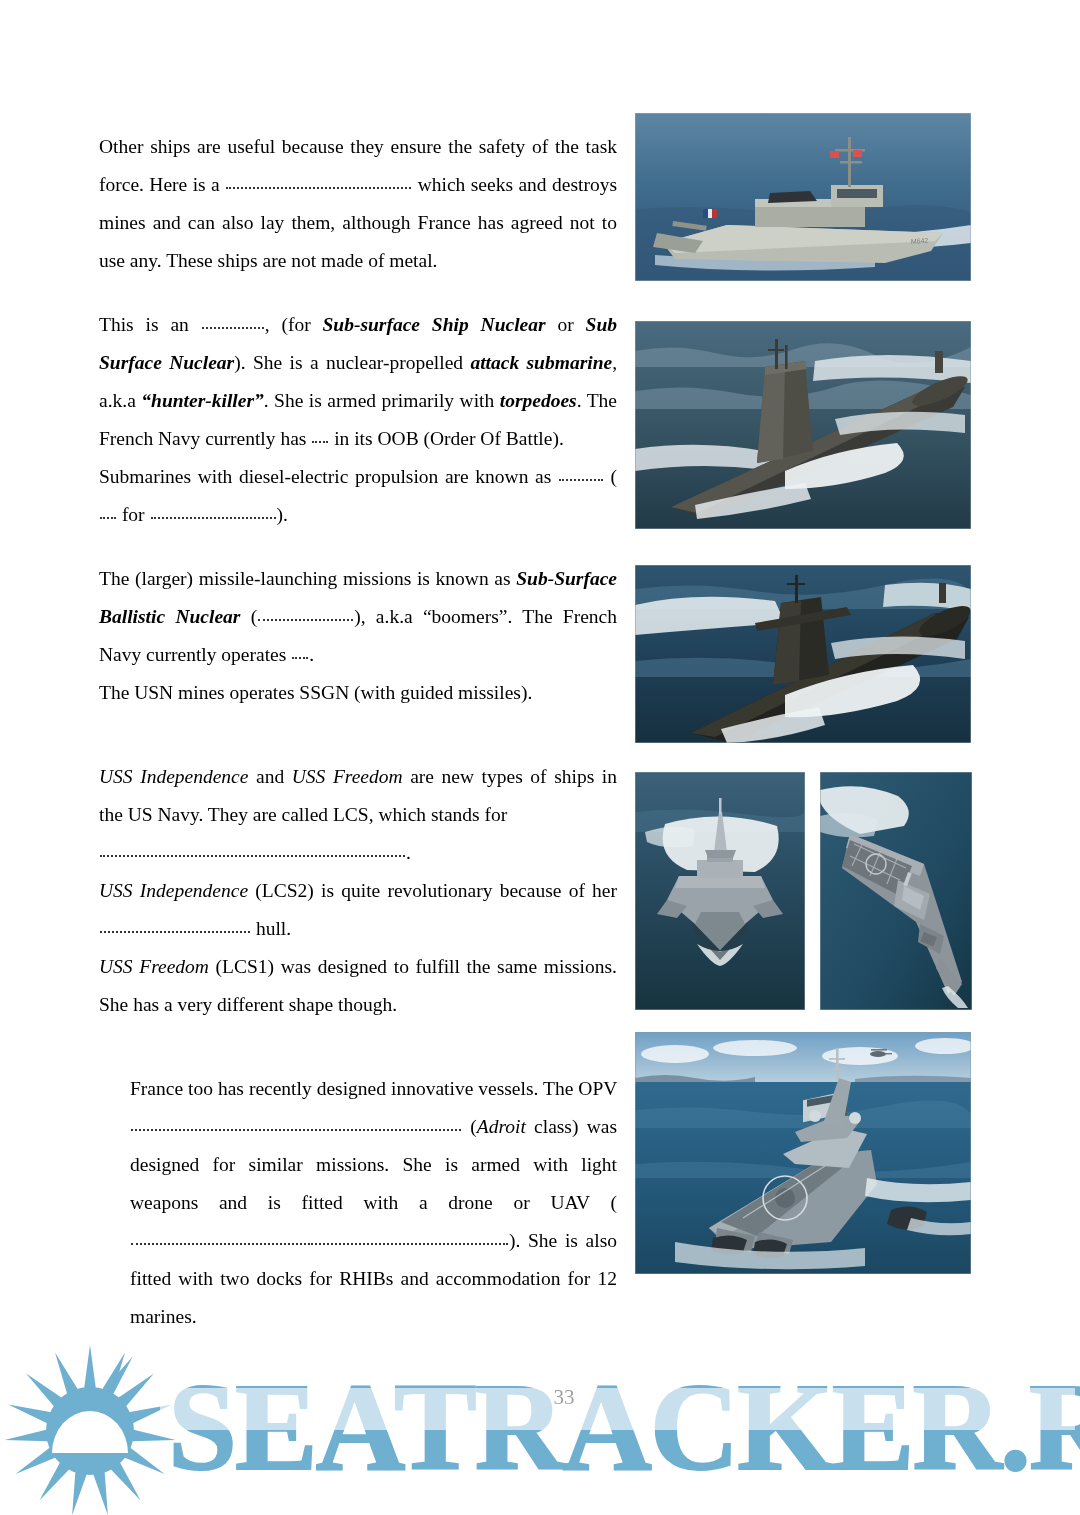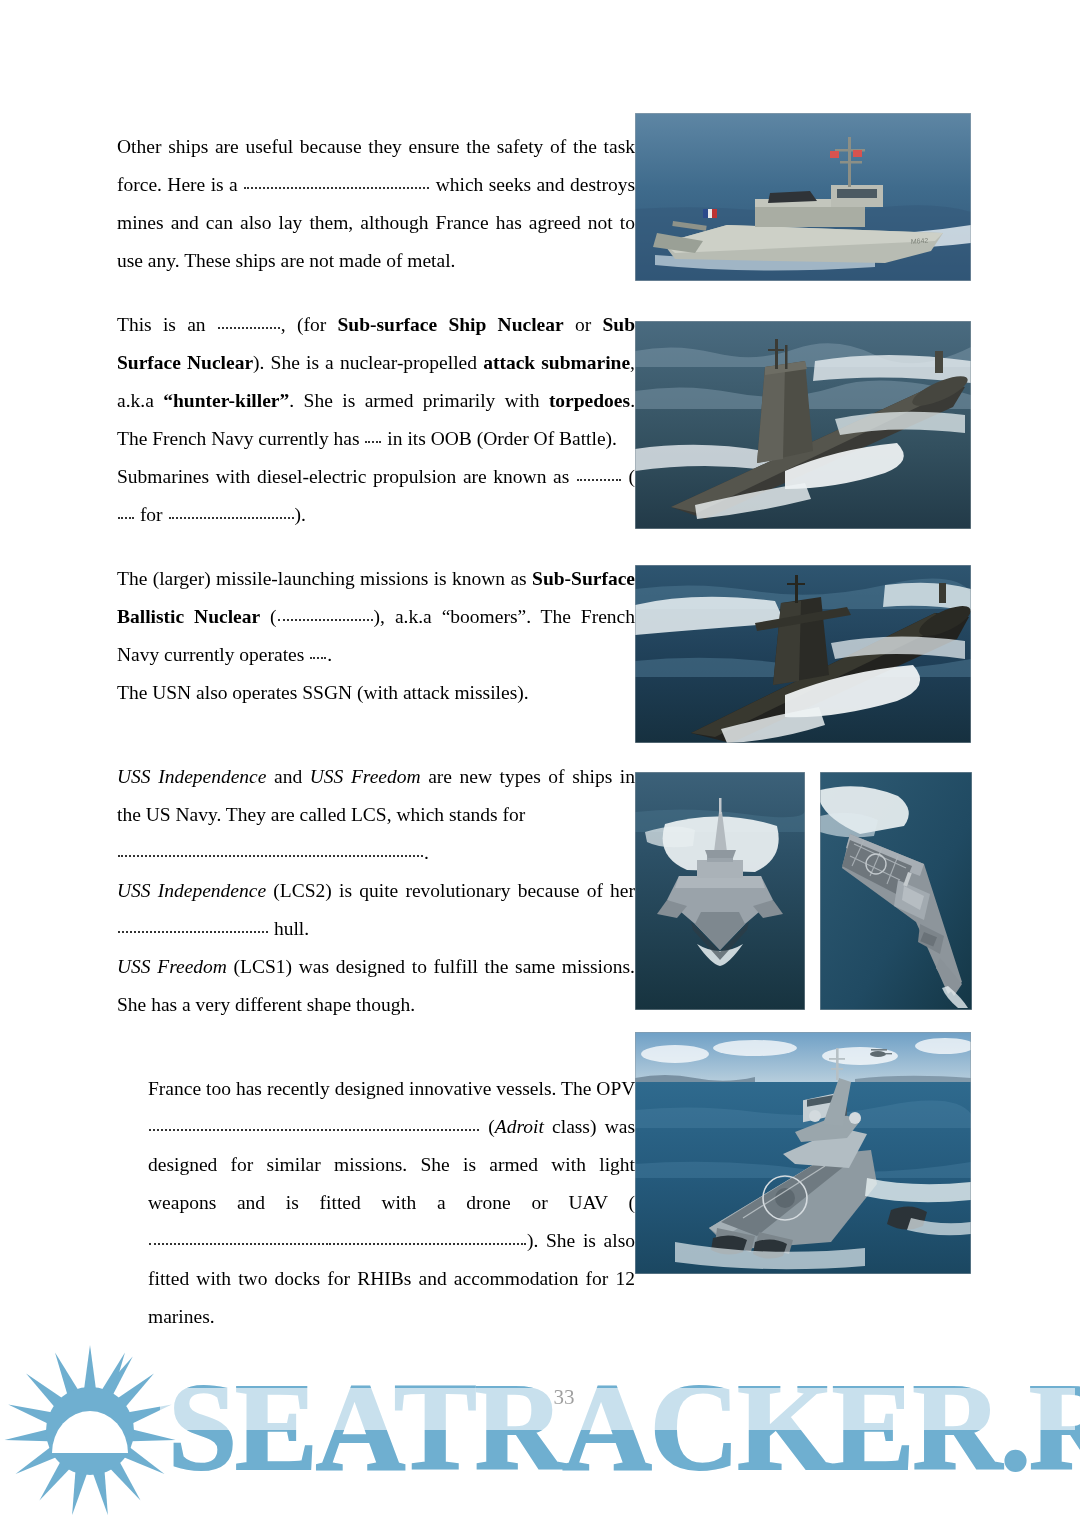--- a/index.html
+++ b/index.html
@@ -18,35 +18,35 @@
   }
 
   
   .page {
     position: absolute;
     inset: 0;
   }
 
   .text-column {
     position: absolute;
-    left: 117px;
+    left: 99px;
     top: 128px;
     width: 518px;
   }
 
   .para {
     font-size: 19.5px;
     line-height: 38px;
     text-align: justify;
     text-justify: inter-word;
     margin: 0 0 26px 0;
   }
   .para:last-child { margin-bottom: 0; margin-left: 31px; }
 
-  .para b, .para strong { font-weight: bold; }
+  .para b, .para strong { font-weight: bold; font-style: italic; }
   .para i, .para em { }
 
   
   .blank {
     display: inline-block;
     border-bottom: 2px dotted #333333;
     vertical-align: 2px;
     height: 11px;
     margin: 0 1px;
   }
@@ -97,21 +97,21 @@
 <body>
 
 <div class="page">
 
   <div class="text-column">
 
     <p class="para"><span>Other ships are useful because they ensure the safety of the task force. Here is a </span><span class="blank b-xxl"></span><span> which seeks and destroys mines and can also lay them, although France has agreed not to use any.  These ships are not made of metal.</span></p>
 
     <p class="para"><span>This is an </span><span class="blank b-sm"></span><span>, (for </span><b>Sub-surface Ship Nuclear</b><span> or </span><b>Sub Surface Nuclear</b><span>). She is a nuclear-propelled </span><b>attack submarine</b><span>, a.k.a </span><b>“hunter-killer”</b><span>. She is armed primarily with </span><b>torpedoes</b><span>. The French Navy currently has </span><span class="blank b-xxs"></span><span> in its OOB (Order Of Battle).</span><br><span>Submarines with diesel-electric propulsion are known as </span><span class="blank b-xs"></span><span> (</span><span class="blank b-xxs"></span><span> for </span><span class="blank b-lg"></span><span>).</span></p>
 
-    <p class="para"><span>The (larger) missile-launching missions is known as </span><b>Sub-Surface Ballistic Nuclear</b><span> (</span><span class="blank b-md"></span><span>), a.k.a “boomers”. The French Navy currently operates </span><span class="blank b-xxs"></span><span>.</span><br><span>The USN also operates SSGN (with attack missiles).</span></p>
+    <p class="para"><span>The (larger) missile-launching missions is known as </span><b>Sub-Surface Ballistic Nuclear</b><span> (</span><span class="blank b-md"></span><span>), a.k.a “boomers”. The French Navy currently operates </span><span class="blank b-xxs"></span><span>.</span><br><span>The USN mines operates SSGN (with guided missiles).</span></p>
 
     <p class="para" style="margin-top:46px"><i>USS Independence</i><span> and </span><i>USS Freedom</i><span> are new types of ships in the US Navy. They are called LCS, which stands for </span><br><span class="blank b-wide"></span><span>.</span><br><i>USS Independence</i><span> (LCS2) is quite revolutionary because of her </span><span class="blank b-xl"></span><span> hull.</span><br><i>USS Freedom</i><span> (LCS1) was designed to fulfill the same missions. She has a very different shape though.</span></p>
 
     <p class="para" style="margin-top:46px"><span>France too has recently designed innovative vessels. The OPV </span><span class="blank b-opv"></span><span> (</span><i>Adroit</i><span> class) was designed for similar missions. She is armed with light weapons and is fitted with a drone or UAV (</span><span class="blank b-uav1"></span><span class="blank b-uav2"></span><span>). She is also fitted with two docks for RHIBs and accommodation for 12 marines.</span></p>
 
   </div>
 
   <div class="photo" style="left:635px; top:113px; width:336px; height:168px;">
     <svg viewBox="0 0 336 168" preserveAspectRatio="none">
       <defs>

